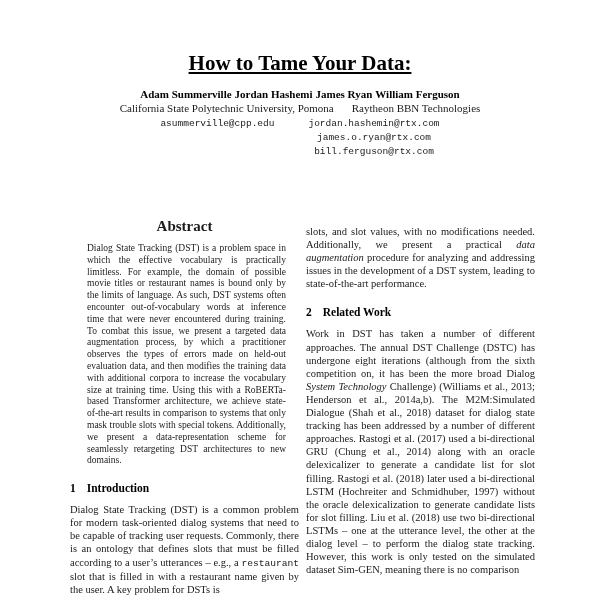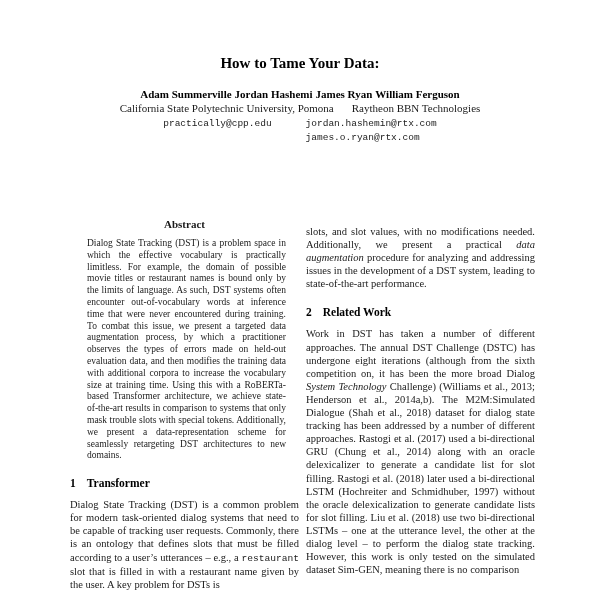--- a/index.html
+++ b/index.html
@@ -18,24 +18,25 @@
   }
   
   .header {
     position: absolute;
     top: 54px;
     left: 0;
     right: 0;
     text-align: center;
   }
   .title {
-    font-size: 15px;
+    font-size: 21px;
     font-weight: bold;
     line-height: 19px;
     color: #000;
+    text-decoration: underline;
   }
   .authors-row {
     margin-top: 15px;
     display: flex;
     justify-content: center;
     gap: 3px;
     font-size: 11px;
     font-weight: bold;
     color: #000;
   }
@@ -50,37 +51,37 @@
     margin-top: 3px;
     display: flex;
     justify-content: center;
     align-items: flex-start;
     gap: 34px;
     font-family: "Liberation Mono", "DejaVu Sans Mono", monospace;
     font-size: 9.5px;
     line-height: 14px;
   }
   .email-block-right {
-    text-align: left;
+    text-align: center;
   }
   
   .col {
     position: absolute;
     width: 229px;
     text-align: justify;
     hyphens: auto;
     -webkit-hyphens: auto;
   }
   .col-left  { left: 70px;  top: 218px; }
   .col-right { left: 306px; top: 209px; }
 
   .abstract-heading {
     text-align: center;
     font-weight: bold;
-    font-size: 11px;
+    font-size: 15px;
     margin: 0 0 8px 0;
   }
   .abstract-body {
     margin: 0 13px 0 17px;
     font-size: 9.5px;
     line-height: 11.8px;
     text-align: justify;
   }
   .section-heading {
     display: flex;
@@ -118,35 +119,36 @@
       <span>Adam Summerville</span>
       <span>Jordan Hashemi</span>
       <span>James Ryan</span>
       <span>William Ferguson</span>
     </div>
     <div class="affil-row">
       <span>California State Polytechnic University, Pomona</span>
       <span>Raytheon BBN Technologies</span>
     </div>
     <div class="emails-row">
-      <div>practically@cpp.edu</div>
+      <div>asummerville@cpp.edu</div>
       <div class="email-block-right">
         <div>jordan.hashemin@rtx.com</div>
         <div>james.o.ryan@rtx.com</div>
+        <div>bill.ferguson@rtx.com</div>
       </div>
     </div>
   </div>
 
   <div class="col col-left">
     <div class="abstract-heading">Abstract</div>
     <div class="abstract-body">Dialog State Tracking (DST) is a problem space in which the effective vocabulary is practically limitless. For example, the domain of possible movie titles or restaurant names is bound only by the limits of language. As such, DST systems often encounter out-of-vocabulary words at inference time that were never encountered during training. To combat this issue, we present a targeted data augmentation process, by which a practitioner observes the types of errors made on held-out evaluation data, and then modifies the training data with additional corpora to increase the vocabulary size at training time. Using this with a RoBERTa-based Transformer architecture, we achieve state-of-the-art results in comparison to systems that only mask trouble slots with special tokens. Additionally, we present a data-representation scheme for seamlessly retargeting DST architectures to new domains.</div>
 
     <div class="section-heading">
       <span>1</span>
-      <span>Transformer</span>
+      <span>Introduction</span>
     </div>
     <div class="body-par"><span>Dialog State Tracking (DST) is a common problem for modern task-oriented dialog systems that need to be capable of tracking user requests. Commonly, there is an ontology that defines slots that must be filled according to a user’s utterances – e.g., a </span><span class="seg-mono">restaurant</span><span> slot that is filled in with a restaurant name given by the user. A key problem for DSTs is</span></div>
   </div>
 
   <div class="col col-right">
     <div class="body-par first"><span>slots, and slot values, with no modifications needed. Additionally, we present a practical </span><span class="seg-italic">data augmentation</span><span> procedure for analyzing and addressing issues in the development of a DST system, leading to state-of-the-art performance.</span></div>
 
     <div class="section-heading">
       <span>2</span>
       <span>Related Work</span>

